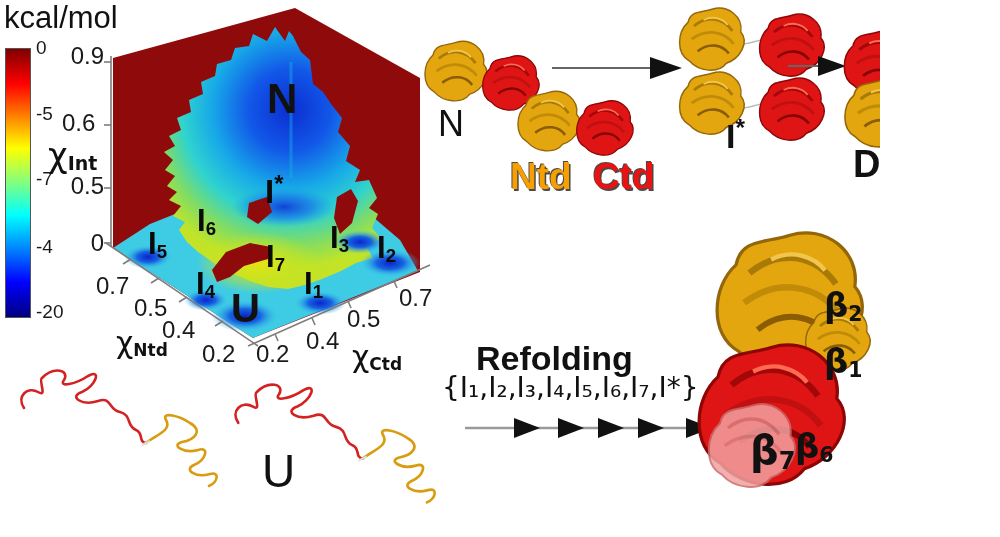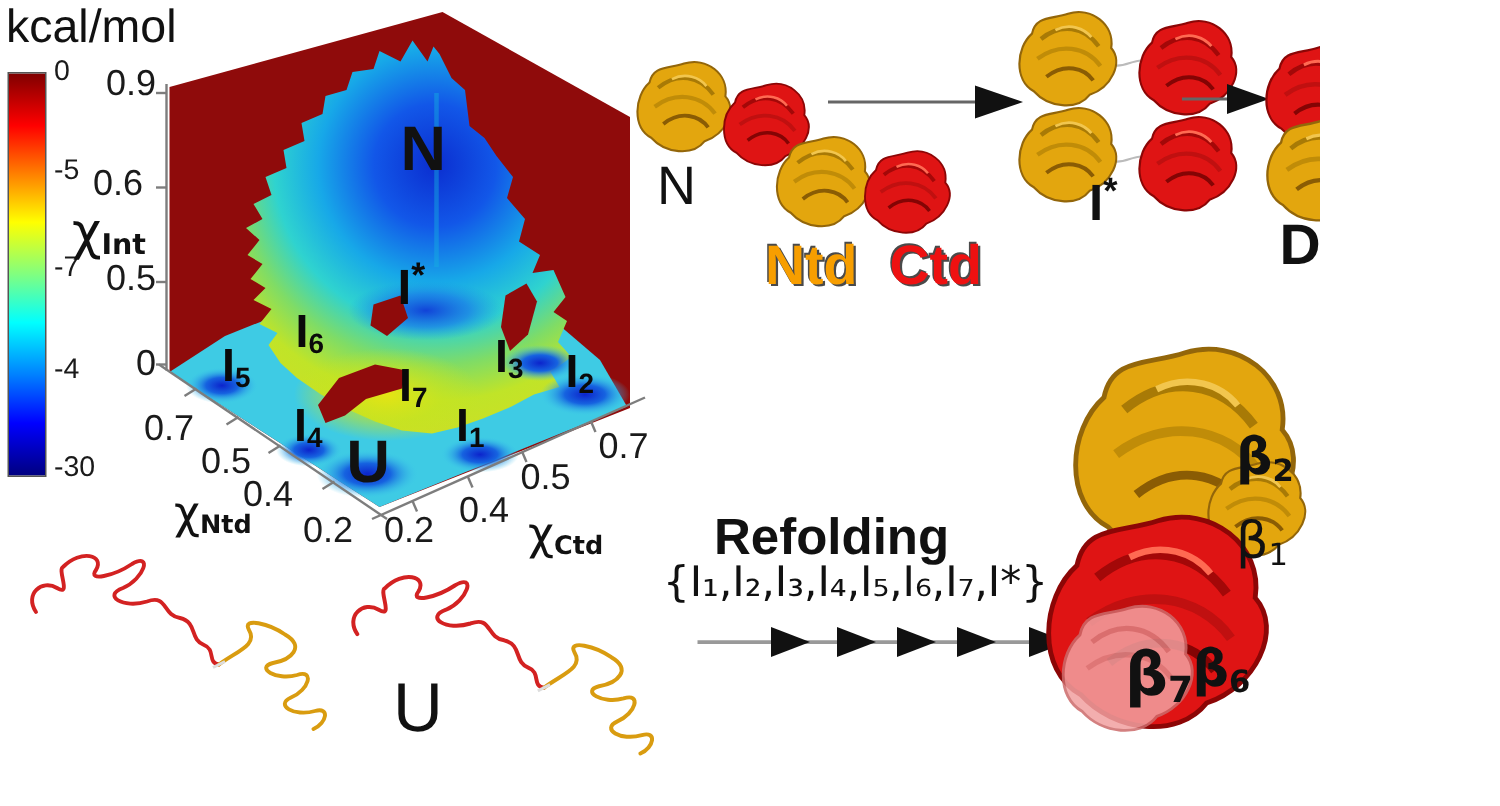--- a/index.html
+++ b/index.html
@@ -198,21 +198,21 @@
     <use href="#uchain" transform="translate(14,368)"></use>
     <use href="#uchain" transform="translate(228,382) scale(1.02)"></use>
   </svg>
 
   <div class="lbl" style="left:4px;top:2px;font-size:31px">kcal/mol</div>
   <div id="colorbar"></div>
   <div class="lbl cbtick" style="left:36px;top:38px">0</div>
   <div class="lbl cbtick" style="left:36px;top:104px">-5</div>
   <div class="lbl cbtick" style="left:36px;top:169px">-7</div>
   <div class="lbl cbtick" style="left:36px;top:237px">-4</div>
-  <div class="lbl cbtick" style="left:36px;top:302px">-30</div>
+  <div class="lbl cbtick" style="left:36px;top:302px">-20</div>
 
   <div class="lbl greek" style="left:48px;top:138px"><span class="axsym">χ</span><span class="axsub">Int</span></div>
   <div class="lbl ticktext" style="left:62px;top:44px;width:42px;text-align:right">0.9</div>
   <div class="lbl ticktext" style="left:62px;top:111px;width:42px;">0.6</div>
   <div class="lbl ticktext" style="left:62px;top:174px;width:42px;text-align:right">0.5</div>
   <div class="lbl ticktext" style="left:62px;top:231px;width:42px;text-align:right">0</div>
 
   <div class="lbl ticktext" style="left:96px;top:274px">0.7</div>
   <div class="lbl ticktext" style="left:134px;top:296px">0.5</div>
   <div class="lbl ticktext" style="left:162px;top:318px">0.4</div>
@@ -238,19 +238,19 @@
 
   <div class="lbl" style="left:438px;top:106px;font-size:36px">N</div>
   <div class="lbl bold outlined" style="left:510px;top:158px;font-size:37px;color:#f79e00">Ntd</div>
   <div class="lbl bold outlined" style="left:593px;top:158px;font-size:37px;color:#ee1111">Ctd</div>
   <div class="lbl bold" style="left:726px;top:116px;font-size:34px"><span>I</span><span class="bsup">*</span></div>
   <div class="lbl bold" style="left:476px;top:341px;font-size:34px">Refolding</div>
 
   <div class="lbl bold" style="left:853px;top:145px;font-size:38px">Dimer</div>
   <div class="lbl greek" style="left:442px;top:374px;font-size:28px">{I₁,I₂,I₃,I₄,I₅,I₆,I₇,I*}</div>
   <div class="lbl greek" style="left:824px;top:288px;font-size:34px;font-weight:700"><span>β</span><span class="bsub">2</span></div>
-  <div class="lbl greek" style="left:824px;top:344px;font-size:34px;font-weight:400"><span>β</span><span class="bsub">1</span></div>
+  <div class="lbl greek" style="left:824px;top:344px;font-size:34px;font-weight:700"><span>β</span><span class="bsub">1</span></div>
   <div class="lbl greek" style="left:750px;top:430px;font-size:40px;font-weight:600"><span>β</span><span class="bsub">7</span></div>
   <div class="lbl greek" style="left:795px;top:429px;font-size:34px;font-weight:600"><span>β</span><span class="bsub">6</span></div>
 
   <div class="lbl" style="left:262px;top:448px;font-size:46px">U</div>
 
 </div>
 
 </body></html>

